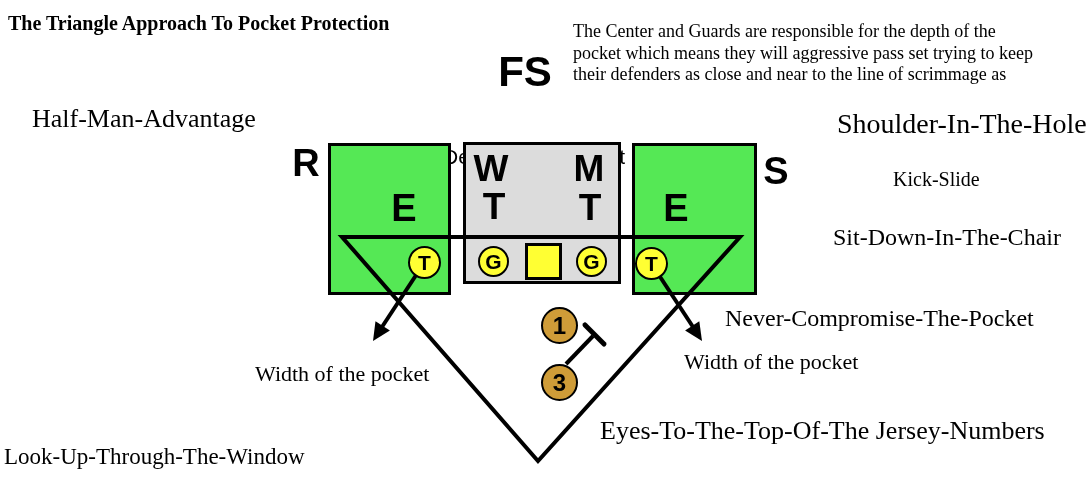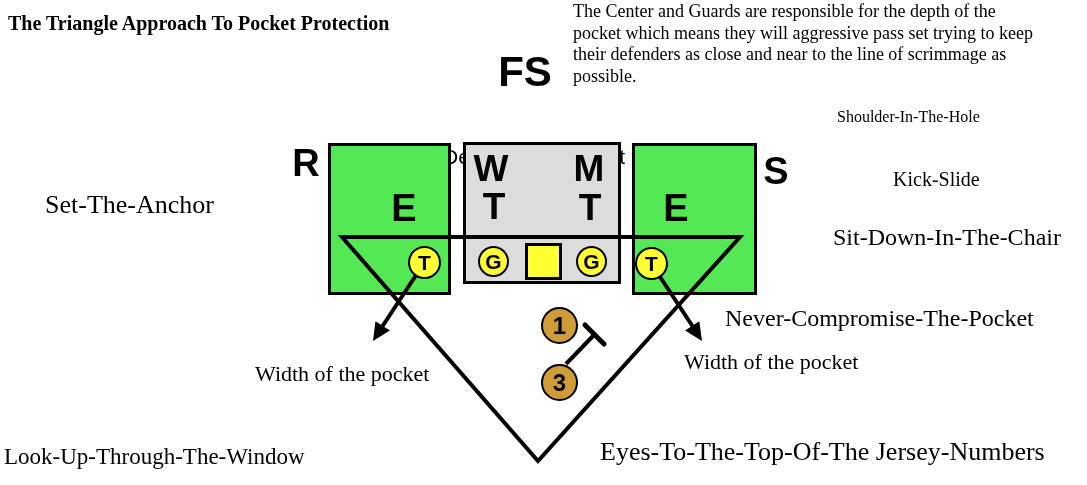--- a/index.html
+++ b/index.html
@@ -25,35 +25,34 @@
   .sq{position:absolute;box-sizing:border-box;border:3.5px solid #000;z-index:4;
       background:var(--marker-yellow,#ffff33);}
   #lines{position:absolute;left:0;top:0;z-index:2;}
 </style>
 </head>
 <body>
 
 <div id="stage">
 
   <div class="abs pagetitle" style="left:8px;top:12px;">The Triangle Approach To Pocket Protection</div>
-  <div class="abs note" style="left:573px;top:1px;">
+  <div class="abs note" style="left:573px;top:21px;">
     <div>The Center and Guards are responsible for the depth of the</div>
     <div>pocket which means they will aggressive pass set trying to keep</div>
     <div>their defenders as close and near to the line of scrimmage as</div>
-    <div>possible.</div>
   </div>
 
-  <div class="abs pt" style="left:45px;top:190px;">Set-The-Anchor</div>
+  <div class="abs pt" style="left:32px;top:104px;">Half-Man-Advantage</div>
   <div class="abs pt" style="left:4px;top:444px;font-size:23px;">Look-Up-Through-The-Window</div>
 
-  <div class="abs pt" style="left:837px;top:108px;font-size:16px;">Shoulder-In-The-Hole</div>
+  <div class="abs pt" style="left:837px;top:108px;font-size:28px;">Shoulder-In-The-Hole</div>
   <div class="abs pt" style="left:893px;top:168px;font-size:20px;">Kick-Slide</div>
   <div class="abs pt" style="left:833px;top:224px;font-size:24px;">Sit-Down-In-The-Chair</div>
   <div class="abs pt" style="left:725px;top:305px;font-size:24px;">Never-Compromise-The-Pocket</div>
-  <div class="abs pt" style="left:600px;top:437px;">Eyes-To-The-Top-Of-The Jersey-Numbers</div>
+  <div class="abs pt" style="left:600px;top:416px;">Eyes-To-The-Top-Of-The Jersey-Numbers</div>
 
   <div class="abs serif" style="left:443px;top:102px;font-size:21px;">Depth of the pocket</div>
   <div class="abs small-lbl" style="left:255px;top:361px;">Width of the pocket</div>
   <div class="abs small-lbl" style="left:684px;top:349px;">Width of the pocket</div>
 
   <div class="abs sans ctr" style="left:525px;top:72px;font-size:42px;">FS</div>
   <div class="abs sans ctr poslabel" style="left:306px;top:163px;font-size:38px;">R</div>
   <div class="abs sans ctr poslabel" style="left:776px;top:171px;font-size:38px;">S</div>
 
   <div class="box green" style="left:328px;top:143px;width:123px;height:152px;"></div>

